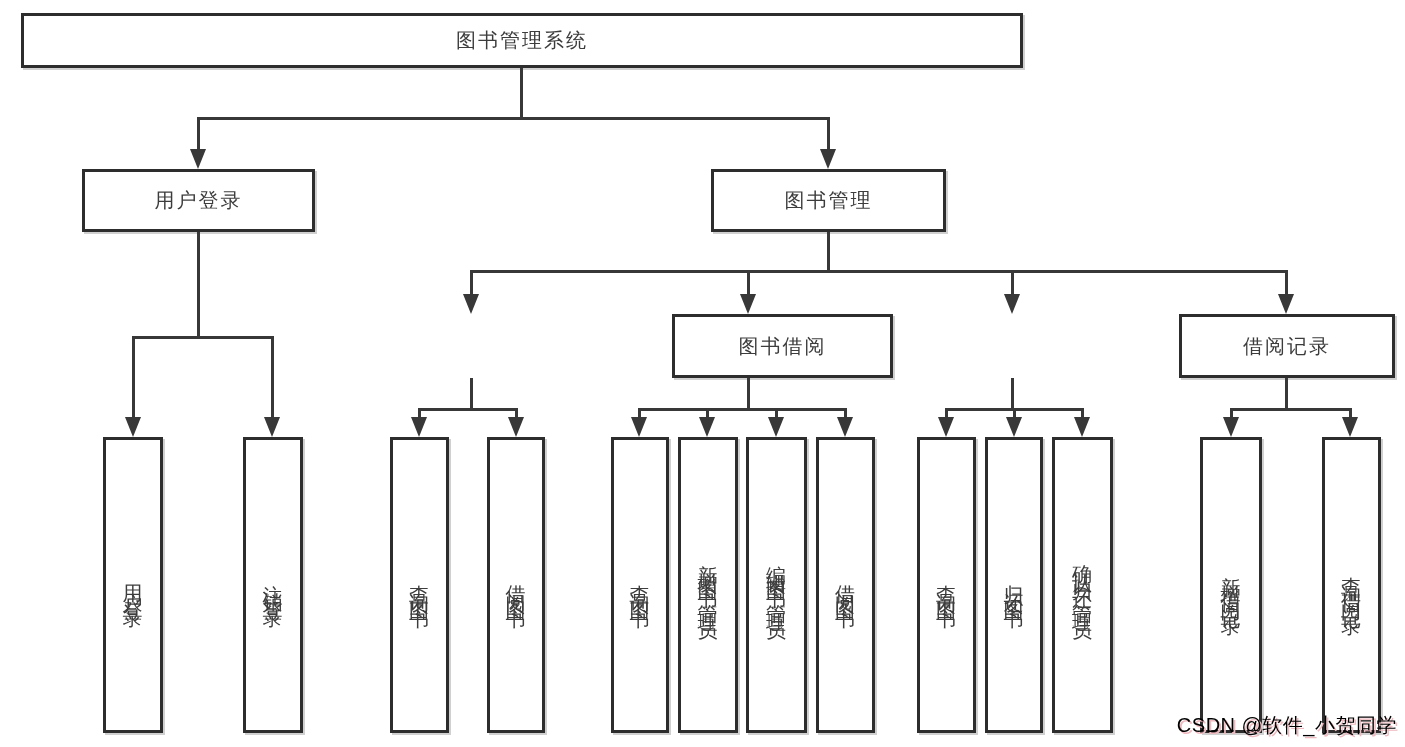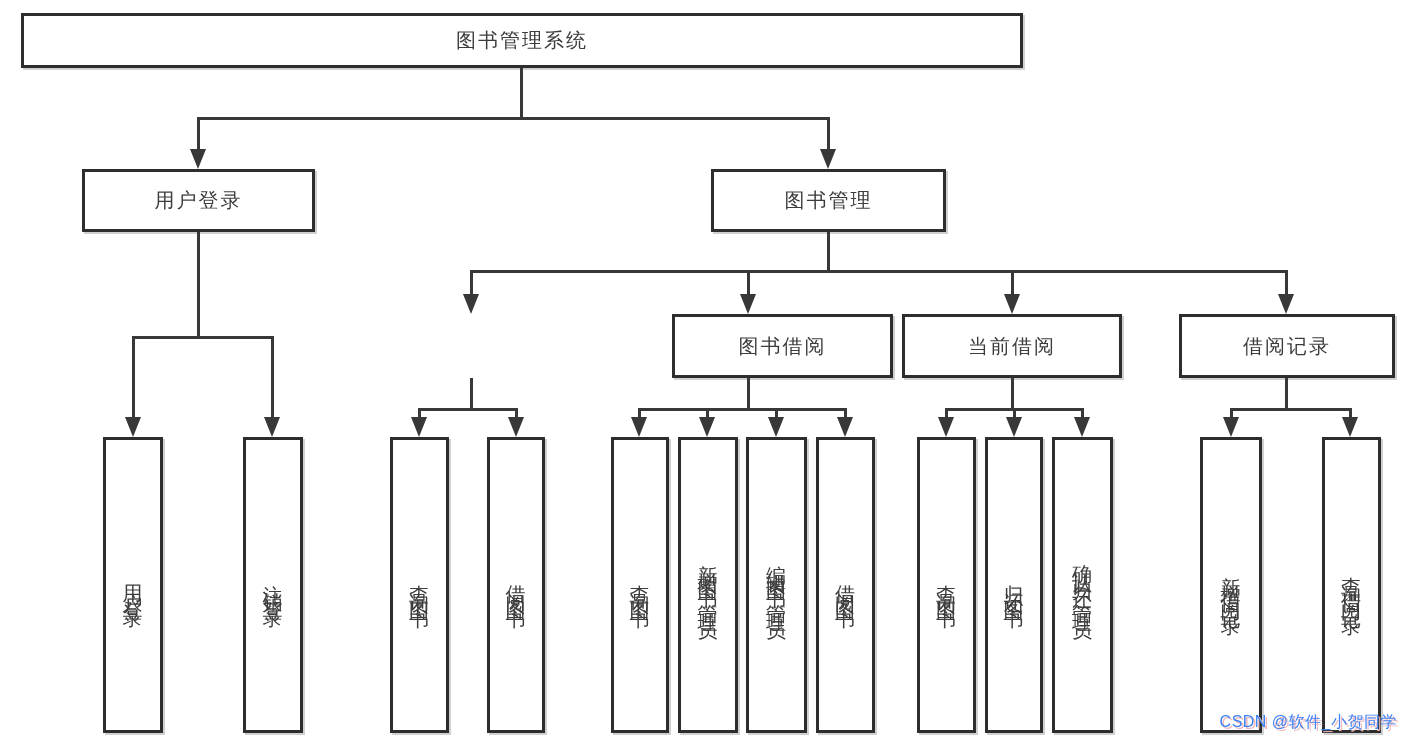--- a/index.html
+++ b/index.html
@@ -15,21 +15,21 @@
     writing-mode:vertical-rl;text-orientation:mixed;
     font-size:20px;letter-spacing:8px;line-height:1;color:#3c3c3c;
   }
   .line{position:absolute;background:#383838;}
   .arrow{
     position:absolute;width:0;height:0;
     border-left:8px solid transparent;border-right:8px solid transparent;
     border-top:20px solid #383838;
   }
   #watermark{
-    position:absolute;top:712px;right:8px;font-size:16px;color:#3b82f6;
+    position:absolute;top:712px;right:8px;font-size:20px;color:#000000;
     text-shadow:2px 2px 0 #efb9bf;letter-spacing:0.5px;white-space:nowrap;
   }
 </style>
 </head>
 <body>
 
 <div id="canvas">
 
   <div class="box hbox" style="left:21px;top:13px;width:1002px;height:55px">
     <span>图书管理系统</span>
@@ -62,23 +62,20 @@
   <div class="arrow" style="left:463px;top:294px"></div>
   <div class="line" style="left:747px;top:270px;width:3px;height:28px"></div>
   <div class="arrow" style="left:740px;top:294px"></div>
   <div class="line" style="left:1011px;top:270px;width:3px;height:28px"></div>
   <div class="arrow" style="left:1004px;top:294px"></div>
   <div class="line" style="left:1285px;top:270px;width:3px;height:28px"></div>
   <div class="arrow" style="left:1278px;top:294px"></div>
 
   <div class="box hbox" style="left:672px;top:314px;width:221px;height:64px">
     <span>图书借阅</span>
-  </div>
-  <div class="box hbox" style="left:902px;top:314px;width:220px;height:64px">
-    <span>当前借阅</span>
   </div>
   <div class="box hbox" style="left:1179px;top:314px;width:216px;height:64px">
     <span>借阅记录</span>
   </div>
 
   <div class="line" style="left:470px;top:378px;width:3px;height:33px"></div>
   <div class="line" style="left:418px;top:408px;width:100px;height:3px"></div>
   <div class="line" style="left:418px;top:408px;width:3px;height:13px"></div>
   <div class="arrow" style="left:411px;top:417px"></div>
   <div class="line" style="left:515px;top:408px;width:3px;height:13px"></div>

